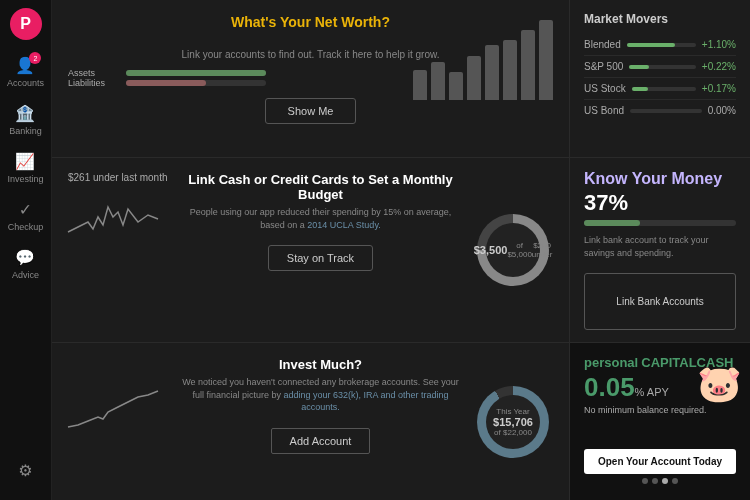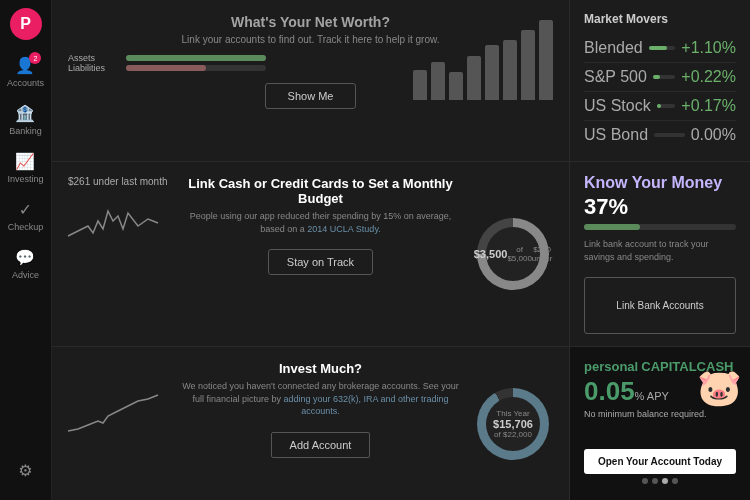--- a/index.html
+++ b/index.html
@@ -92,22 +92,22 @@
       flex: 1;
       background: #1c1c1c;
       padding: 14px 16px;
       border-right: 1px solid #2a2a2a;
       position: relative;
     }
     .panel-title {
       text-align: center;
       font-size: 14px;
       font-weight: 600;
-      color: #a3a3a3;
-      margin-bottom: 4px;
+      color: #eab308;
+      margin-bottom: 19px;
     }
     .panel-subtitle {
       text-align: center;
       font-size: 10px;
       color: #888;
       margin-bottom: 8px;
     }
     .assets-liabilities {
       display: flex;
       flex-direction: column;
@@ -168,21 +168,21 @@
       font-weight: 600;
       color: #ccc;
       margin-bottom: 8px;
     }
     .market-row {
       display: flex;
       justify-content: space-between;
       align-items: center;
       padding: 5px 0;
       border-bottom: 1px solid #2a2a2a;
-      font-size: 16px;
+      font-size: 10px;
     }
     .market-row:last-child { border-bottom: none; }
     .market-name { color: #aaa; }
     .market-bar-wrap {
       flex: 1;
       margin: 0 6px;
     }
     .market-bar-bg {
       height: 4px;
       background: #333;

